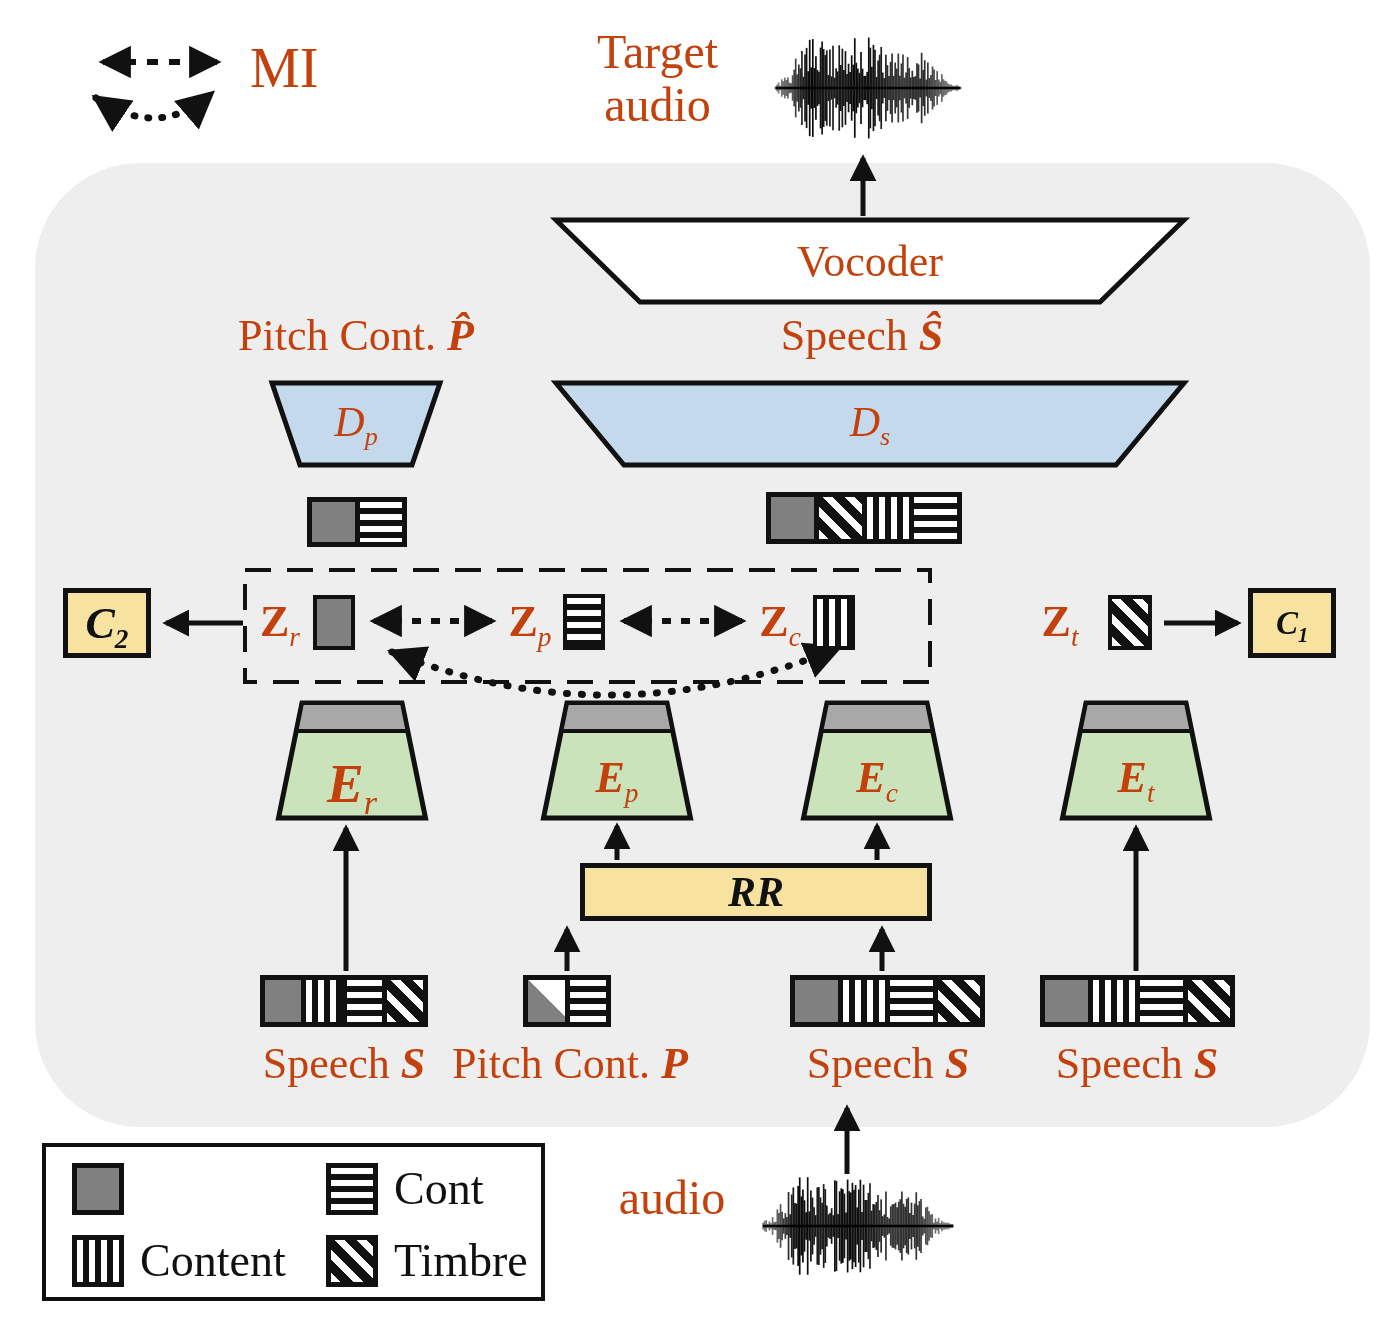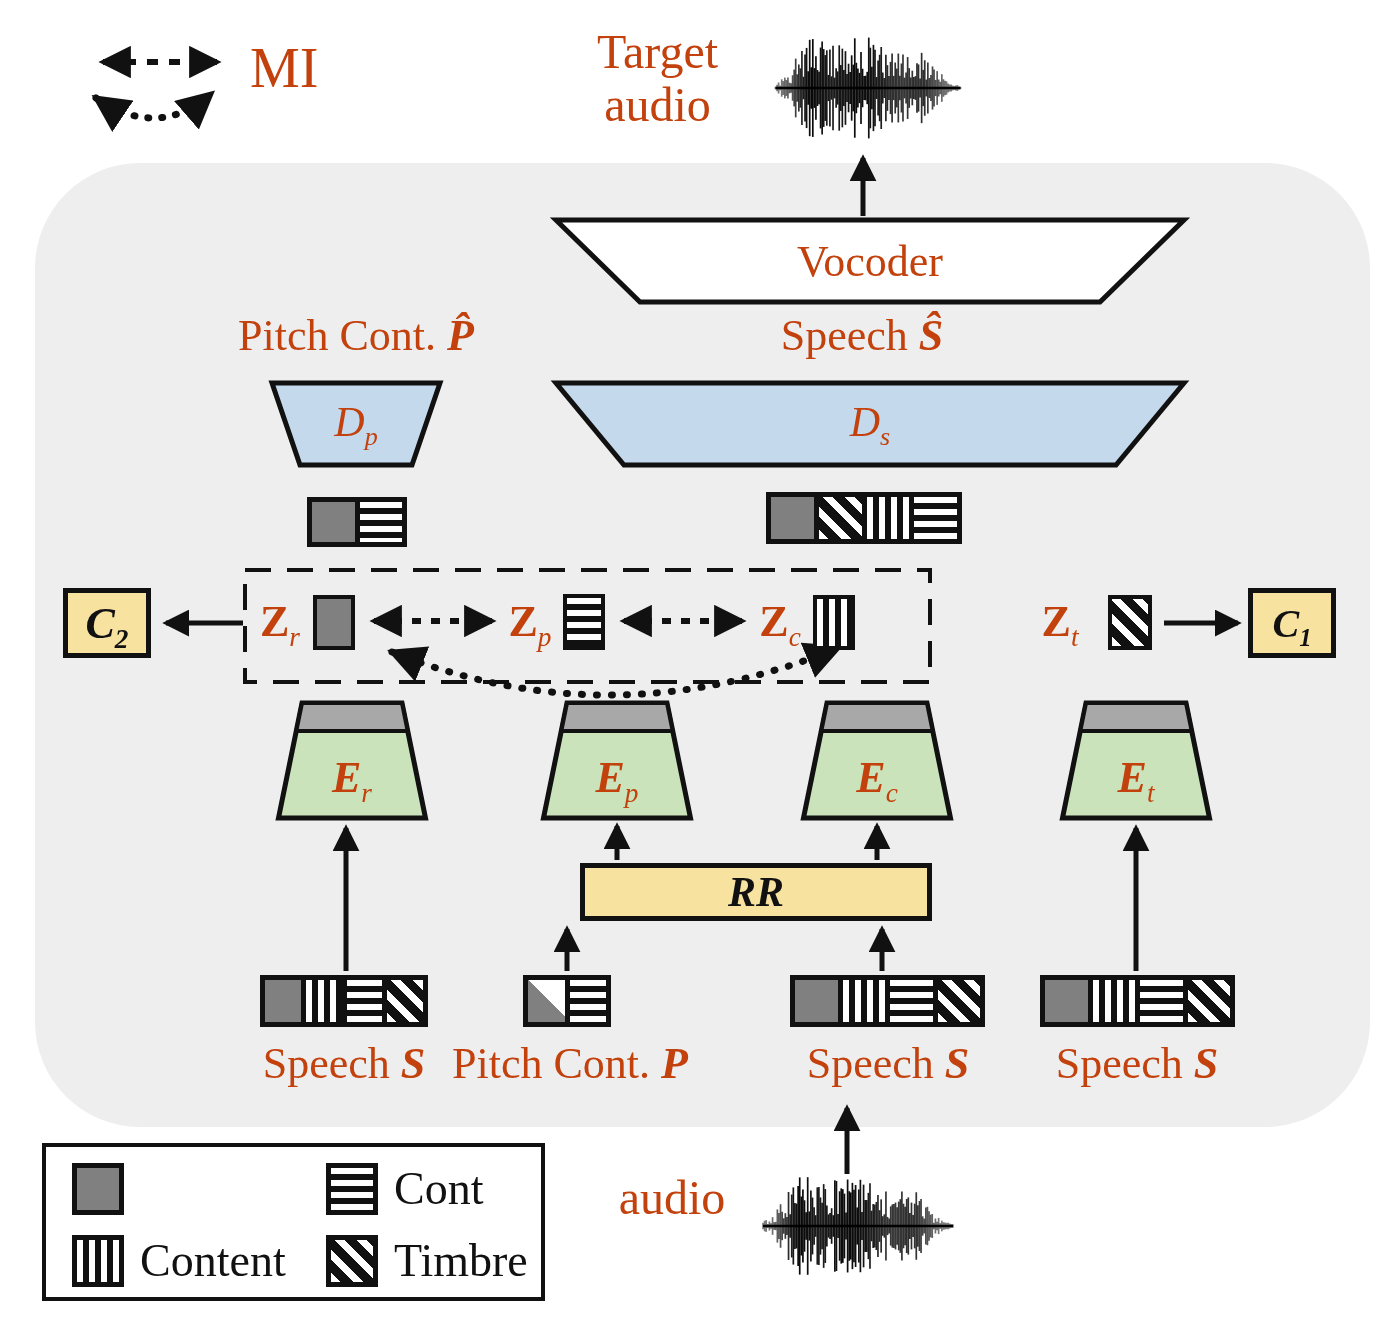--- a/index.html
+++ b/index.html
@@ -387,25 +387,25 @@
   <div class="lbl center" style="left:750px;top:596px;width:60px;font-size:44px;">
     <span class="b">Z</span><sub>c</sub>
   </div>
   <div class="sq pat-content" style="left:813px;top:595px;width:42px;height:55px;"></div>
 
   <div class="lbl center" style="left:1030px;top:596px;width:60px;font-size:44px;">
     <span class="b">Z</span><sub>t</sub>
   </div>
   <div class="sq pat-timbre" style="left:1108px;top:595px;width:44px;height:55px;"></div>
 
-  <div class="ybox" style="left:1248px;top:588px;width:88px;height:70px;font-size:40px;">
+  <div class="ybox" style="left:1248px;top:588px;width:88px;height:70px;font-size:33px;">
     <span><span class="bi">C</span><sub class="b">1</sub></span>
   </div>
 
-  <div class="lbl center" style="left:292px;top:752px;width:120px;font-size:44px;">
+  <div class="lbl center" style="left:292px;top:752px;width:120px;font-size:55px;">
     <span class="bi">E</span><sub>r</sub>
   </div>
   <div class="lbl center" style="left:557px;top:752px;width:120px;font-size:44px;">
     <span class="bi">E</span><sub>p</sub>
   </div>
   <div class="lbl center" style="left:817px;top:752px;width:120px;font-size:44px;">
     <span class="bi">E</span><sub>c</sub>
   </div>
   <div class="lbl center" style="left:1076px;top:752px;width:120px;font-size:44px;">
     <span class="bi">E</span><sub>t</sub>

